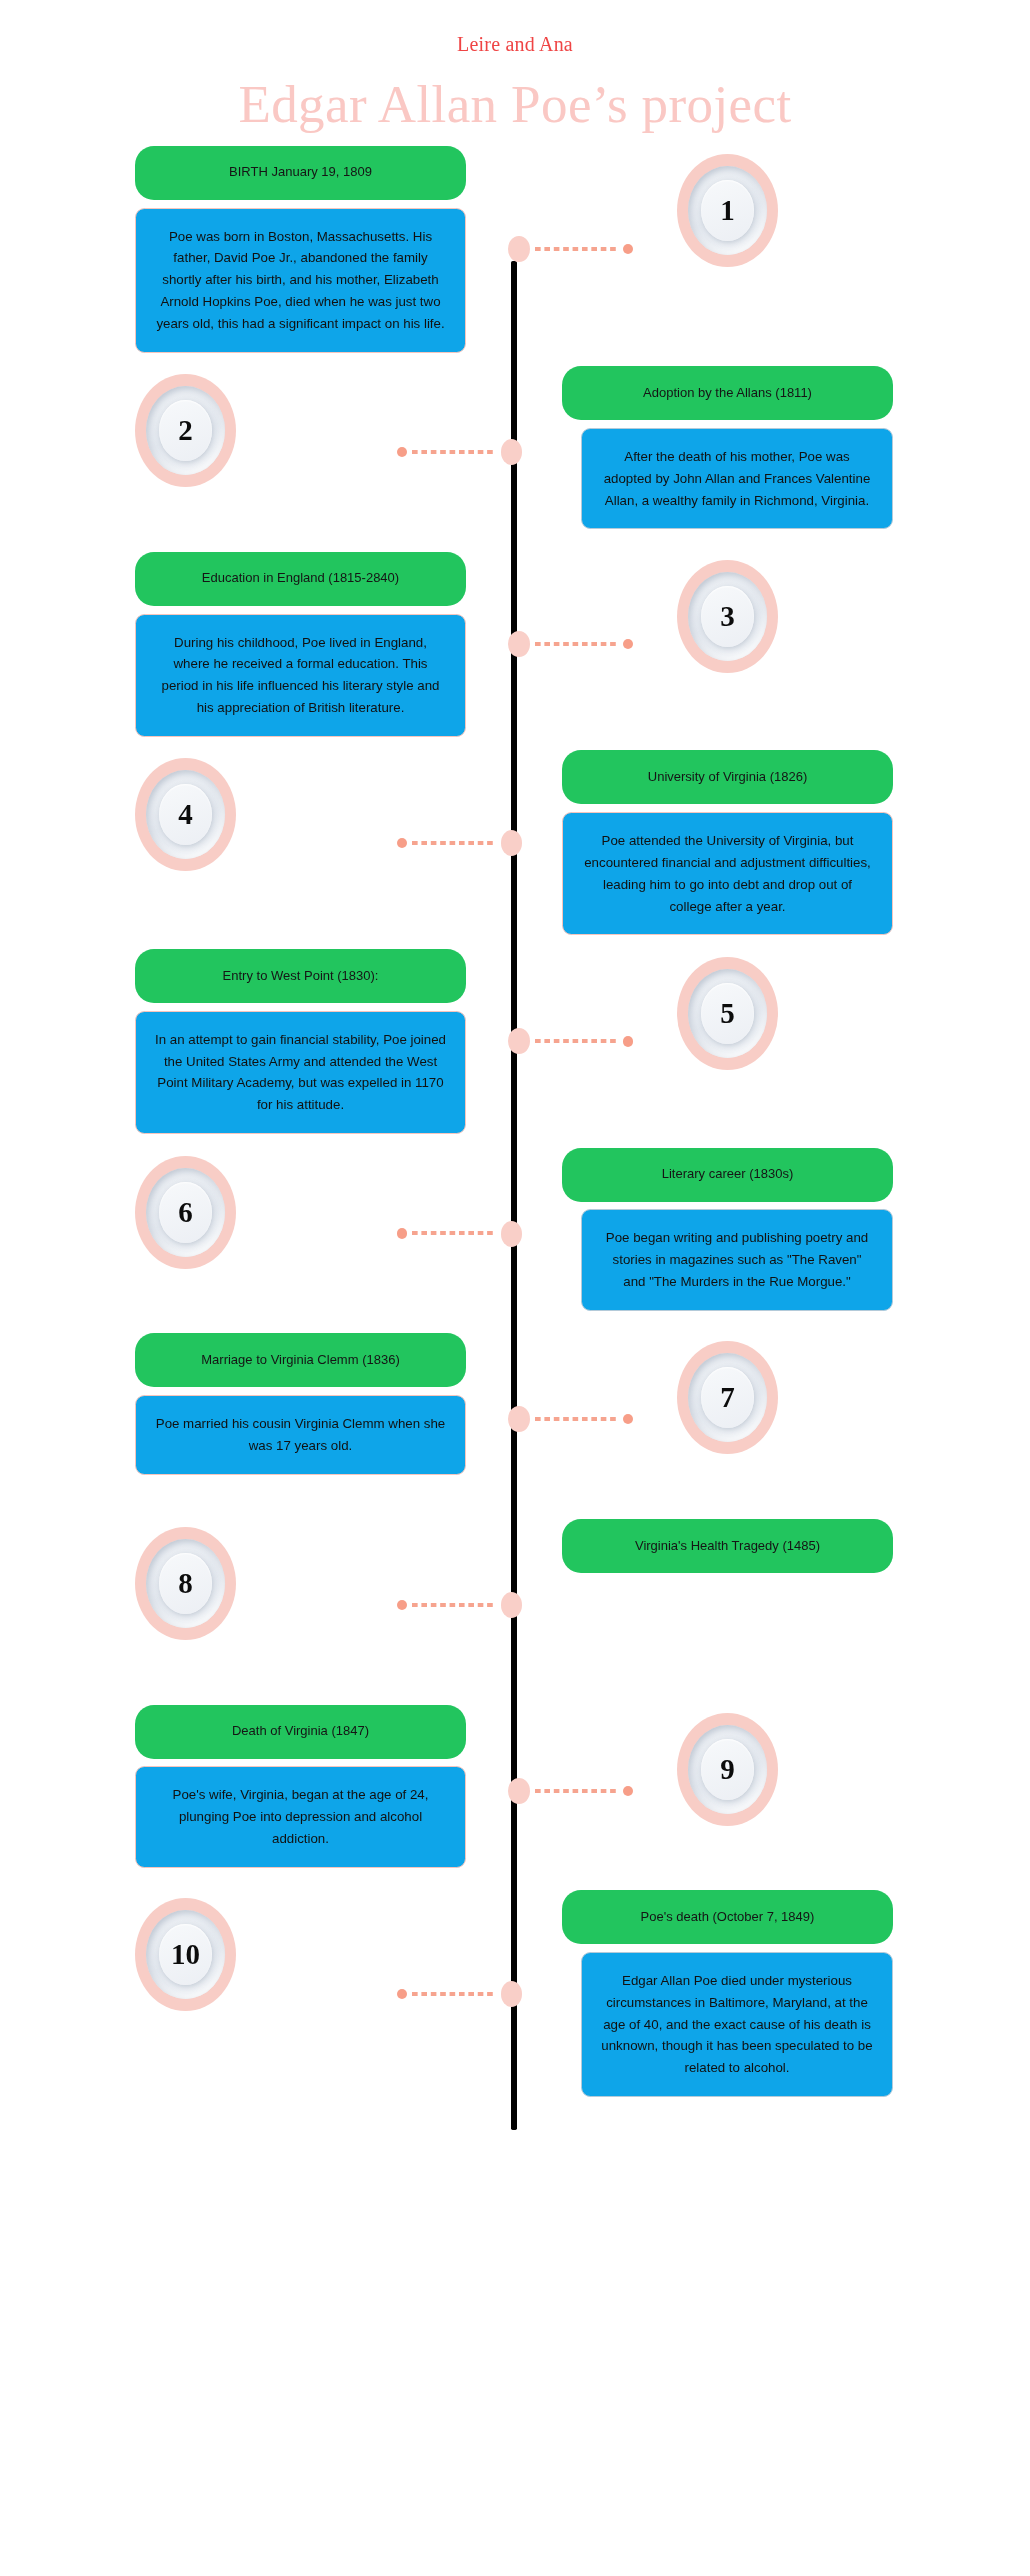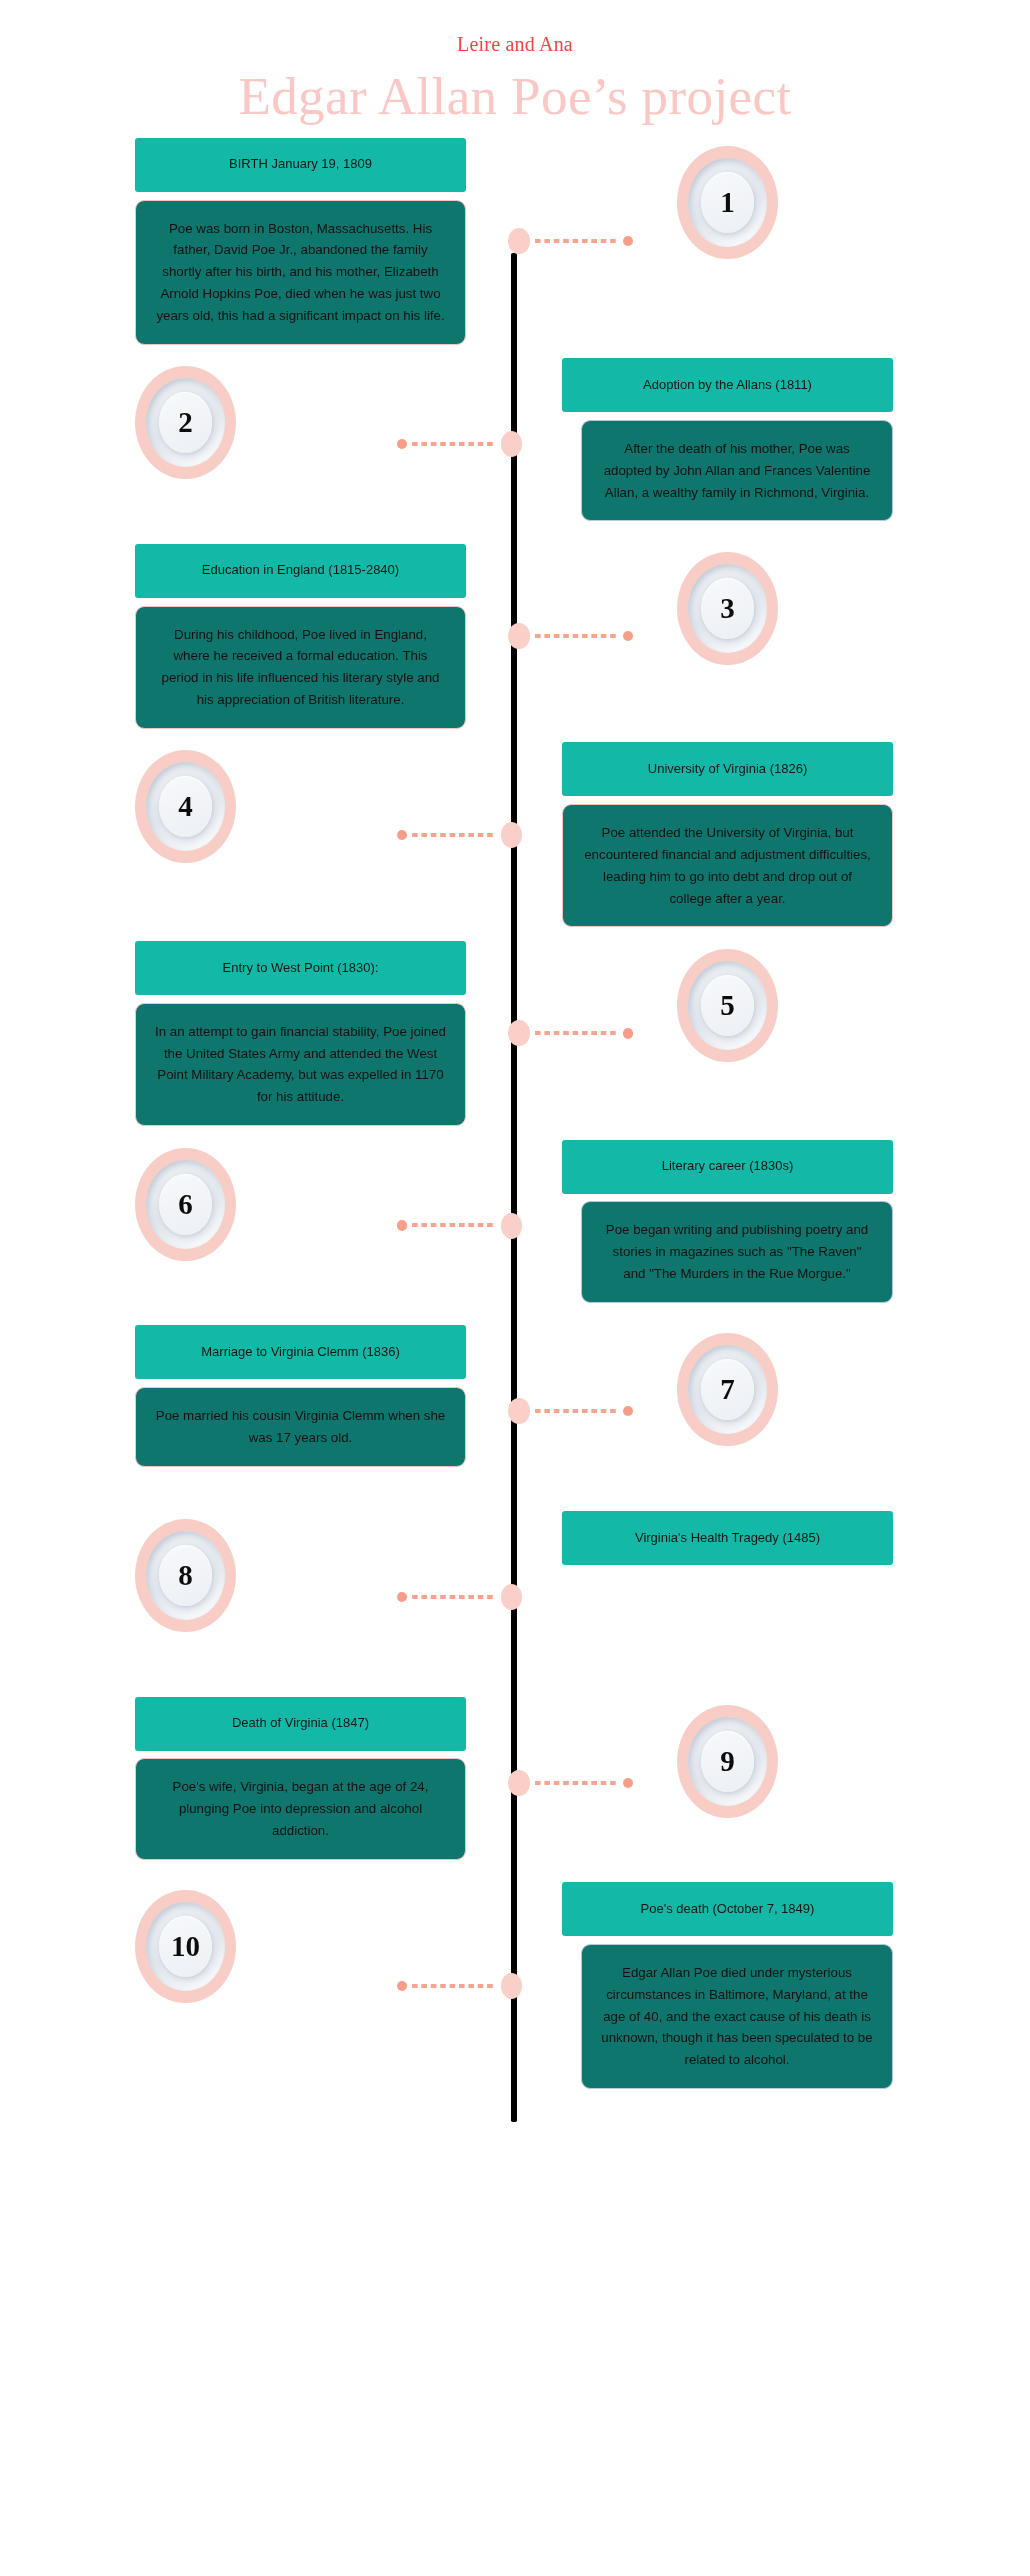--- a/index.html
+++ b/index.html
@@ -19,21 +19,21 @@
     font-family:"Liberation Serif", serif;
     font-size:20px;
     letter-spacing:0.2px;
     color:#ef4444;
   }
   .maintitle {
     font-family:"Liberation Serif", serif;
     font-size:53px;
     line-height:1.06;
     color:#fac8c4;
-    margin-top:12px;
+    margin-top:20px;
     letter-spacing:0.4px;
   }
 
   
   .timeline {
     position:relative;
     width:1030px;
     padding-top:13.7px;
     padding-bottom:60px;
   }
@@ -61,35 +61,35 @@
     flex-direction:column;
     padding:0 8.6px;
   }
   .col-left  { align-items:flex-end; padding-right:48px; }
   .col-right { align-items:flex-start; padding-left:48px; }
 
   
   .textblock { width:331px; }
 
   .pill {
-    background:#14b8a6;
-    border-radius:3px;
+    background:#22c55e;
+    border-radius:19px;
     padding:14.6px 15.5px;
     text-align:center;
     font-size:13px;
     line-height:1.3;
     color:#151515;
     min-height:54px;
     display:flex;
     align-items:center;
     justify-content:center;
     margin-bottom:7.7px;
   }
   .card {
-    background:#0f766e;
+    background:#0ea5e9;
     border:1.7px solid #f6c5bd;
     border-radius:9.4px;
     padding:17px 19px;
     text-align:center;
     font-size:13.3px;
     line-height:1.64;
     color:#111111;
     min-height:77px;
     display:flex;
     align-items:center;

